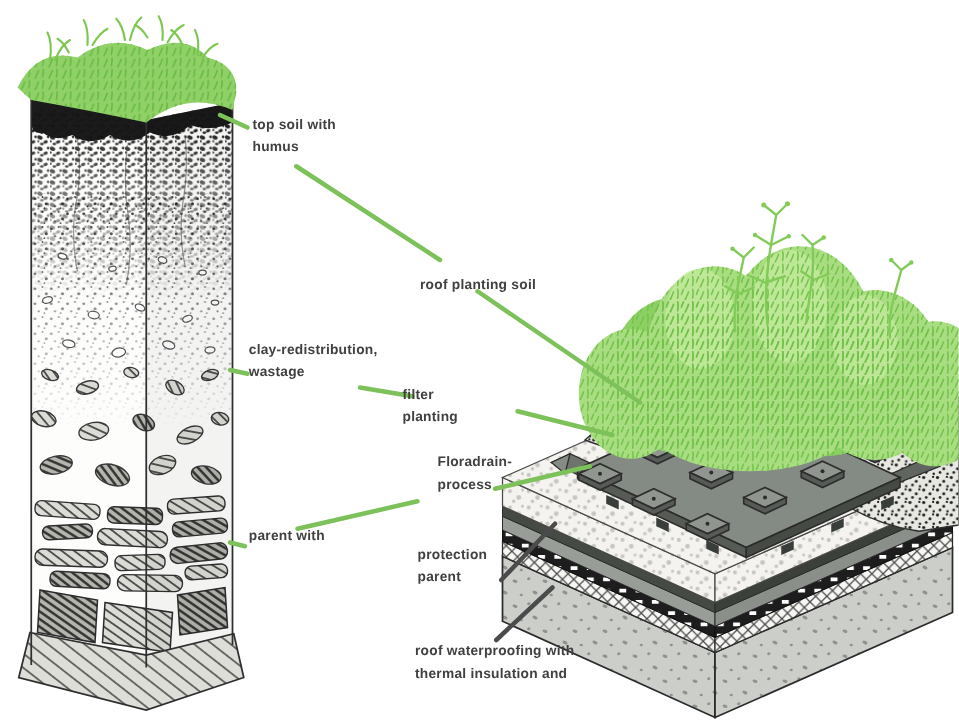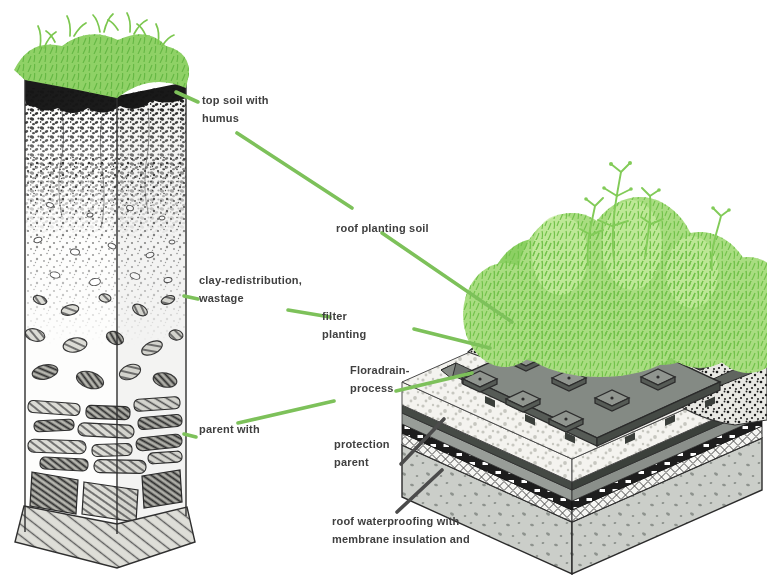--- a/index.html
+++ b/index.html
@@ -352,16 +352,16 @@
 </div>
 <div class="label" style="left:199px;top:421px">
   <div>parent with</div>
 </div>
 <div class="label" style="left:334px;top:436px">
   <div>protection</div>
   <div>parent</div>
 </div>
 <div class="label" style="left:332px;top:513px">
   <div>roof waterproofing with</div>
-  <div>membrane insulation and</div>
+  <div>thermal insulation and</div>
 </div>
 
 </div>
 
 </body></html>

